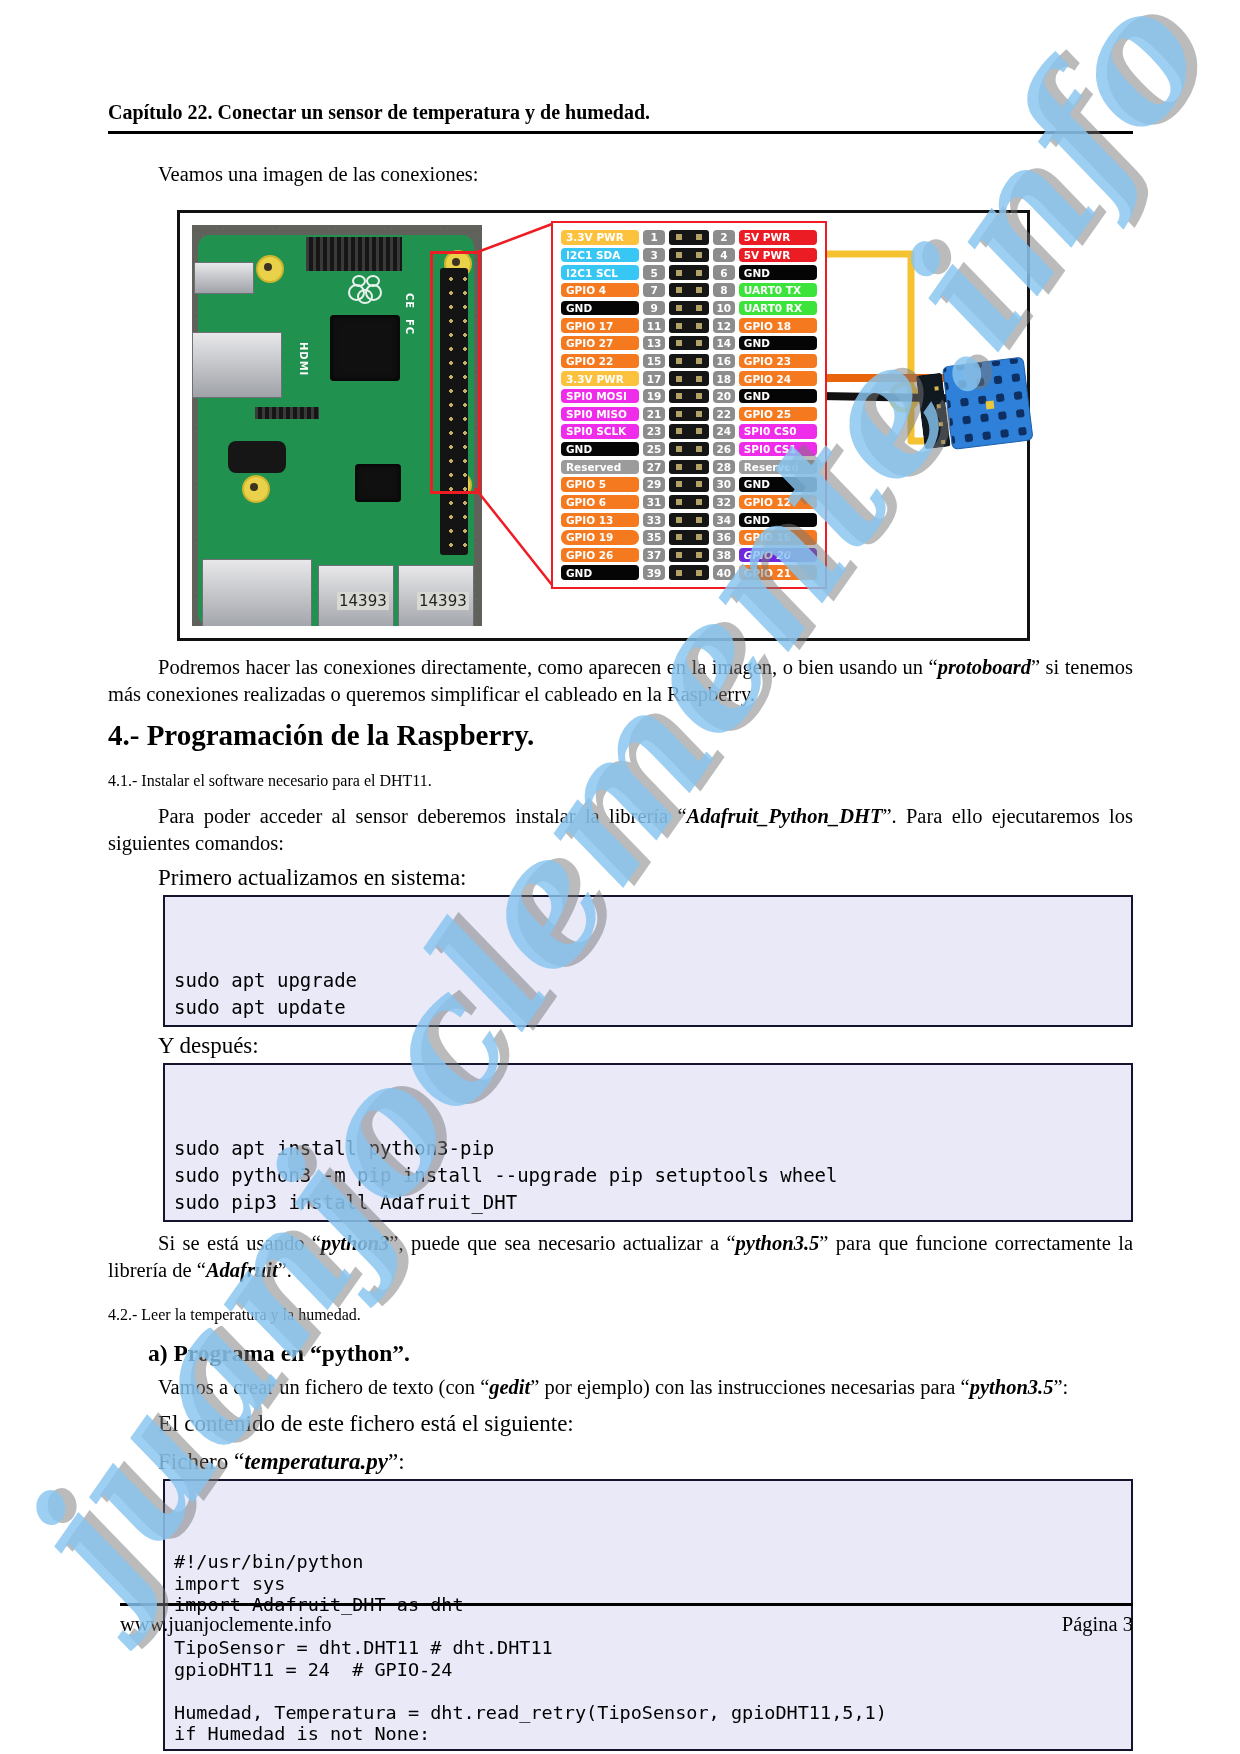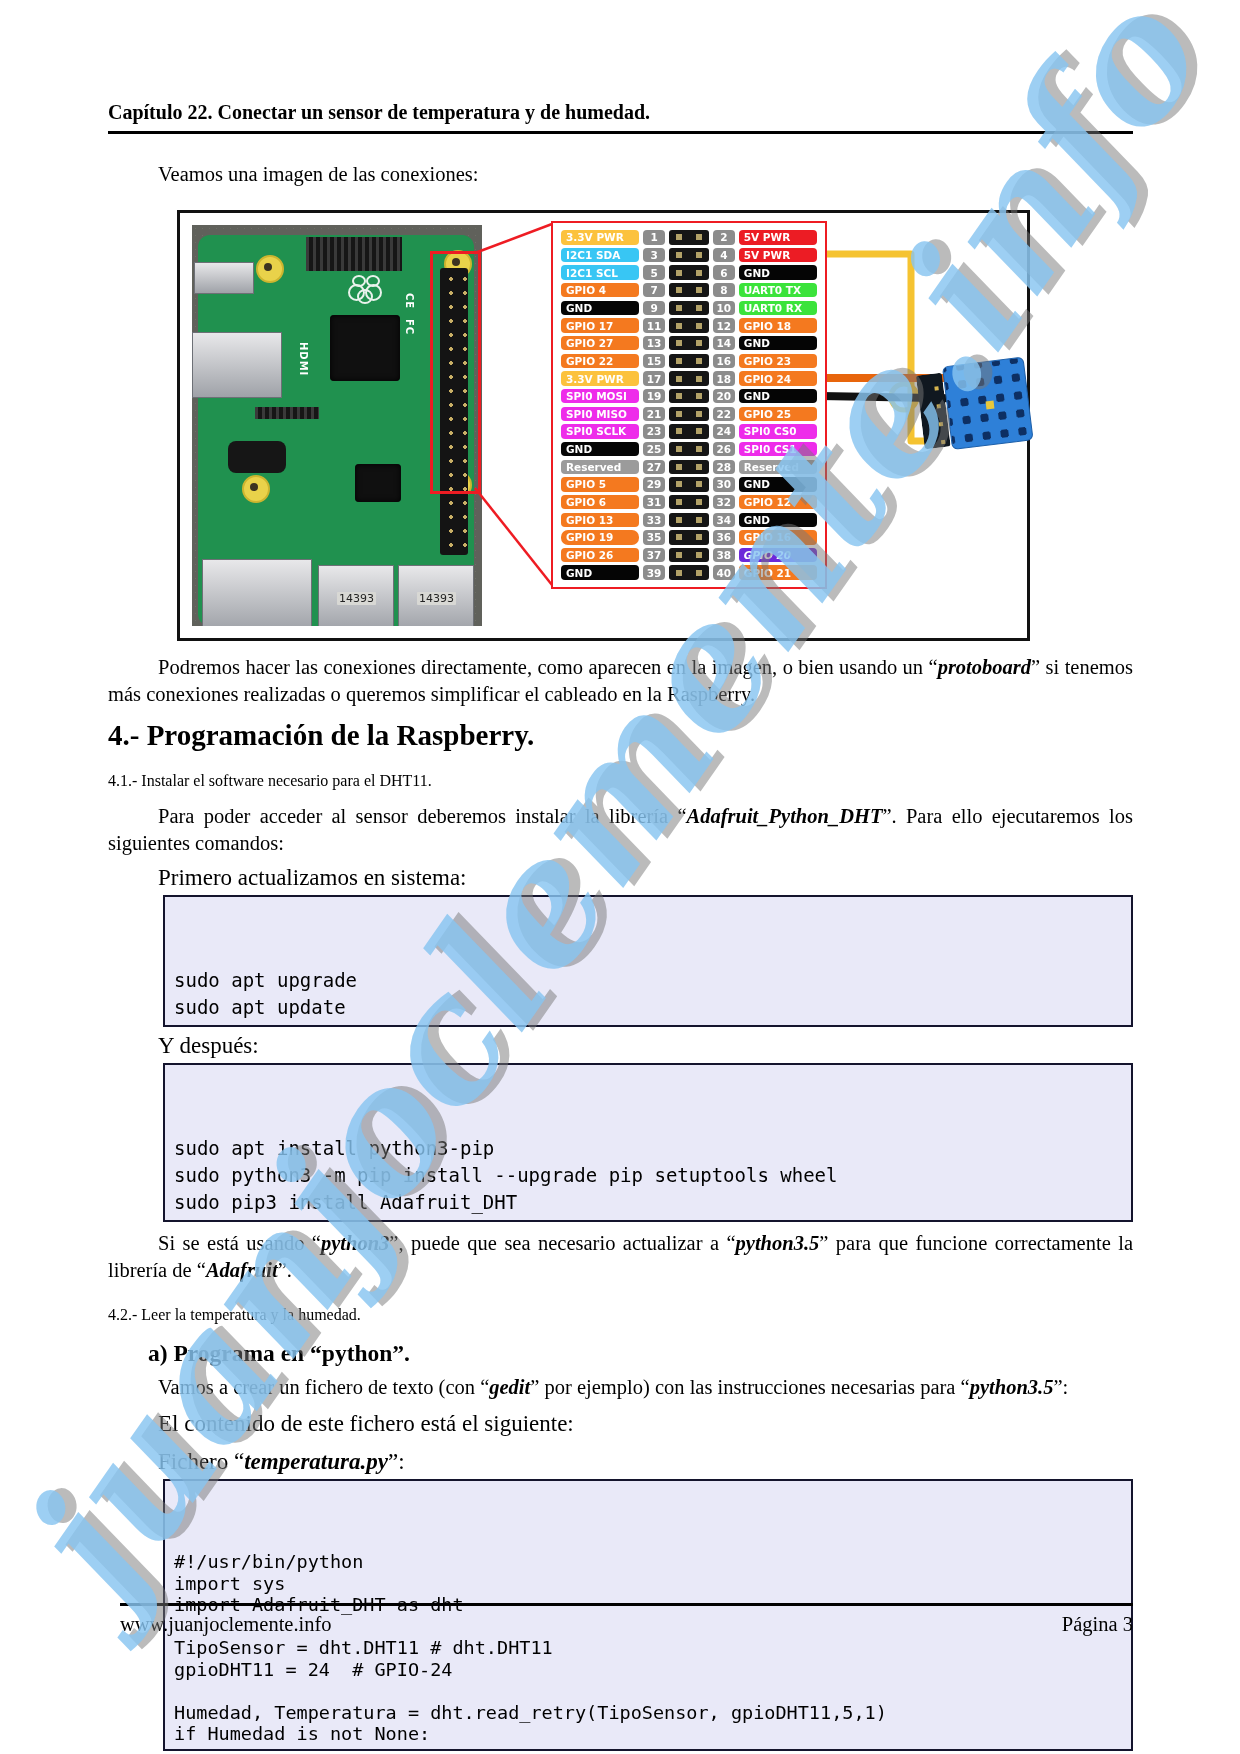--- a/index.html
+++ b/index.html
@@ -41,21 +41,21 @@
   .hole:after{content:"";position:absolute;left:6px;top:6px;width:8px;height:8px;border-radius:50%;background:#3c3320;}
   .comb{background:#161616;background-image:repeating-linear-gradient(90deg,#3a3a3a 0 3px,#161616 3px 7px);}
   .chip{background:#101010;border-radius:4px;box-shadow:inset 0 0 6px #000;}
   .pi-logo{width:40px;height:28px;}
   .pi-logo i{position:absolute;border:2px solid #e9f2ec;border-radius:50%;}
   .vtext{color:#fff;font-family:"DejaVu Sans",sans-serif;font-weight:bold;writing-mode:vertical-rl;font-size:10px;letter-spacing:1px;}
   .gpio-strip{background:#141414;border-radius:3px;
       background-image:radial-gradient(circle 2px,#c9b066 0 2px,transparent 2px);
       background-size:14px 14px;background-position:4px 4px;}
   .redrect{border:3px solid #ee1c23;}
-  .usb-label{position:absolute;font-family:"DejaVu Sans",sans-serif;font-size:11px;color:#222;
+  .usb-label{position:absolute;font-family:"DejaVu Sans",sans-serif;font-size:15px;color:#222;
              background:#d8d8d4;padding:0 2px;border-radius:1px;}
 
   
   .pinout{position:absolute;left:371px;top:8px;width:276px;height:368px;border:2.5px solid #ee1c23;
           background:#fff;box-sizing:border-box;}
   .pinout-rows{position:absolute;left:8px;top:7px;right:8px;bottom:7px;display:flex;
                flex-direction:column;justify-content:space-between;}
   .pin-row{display:flex;align-items:center;gap:4px;height:14.5px;}
   .pill{display:flex;align-items:center;border-radius:4px;color:#fff;
         font-family:"DejaVu Sans",sans-serif;font-weight:bold;font-size:10.5px;height:14.5px;box-sizing:border-box;}

